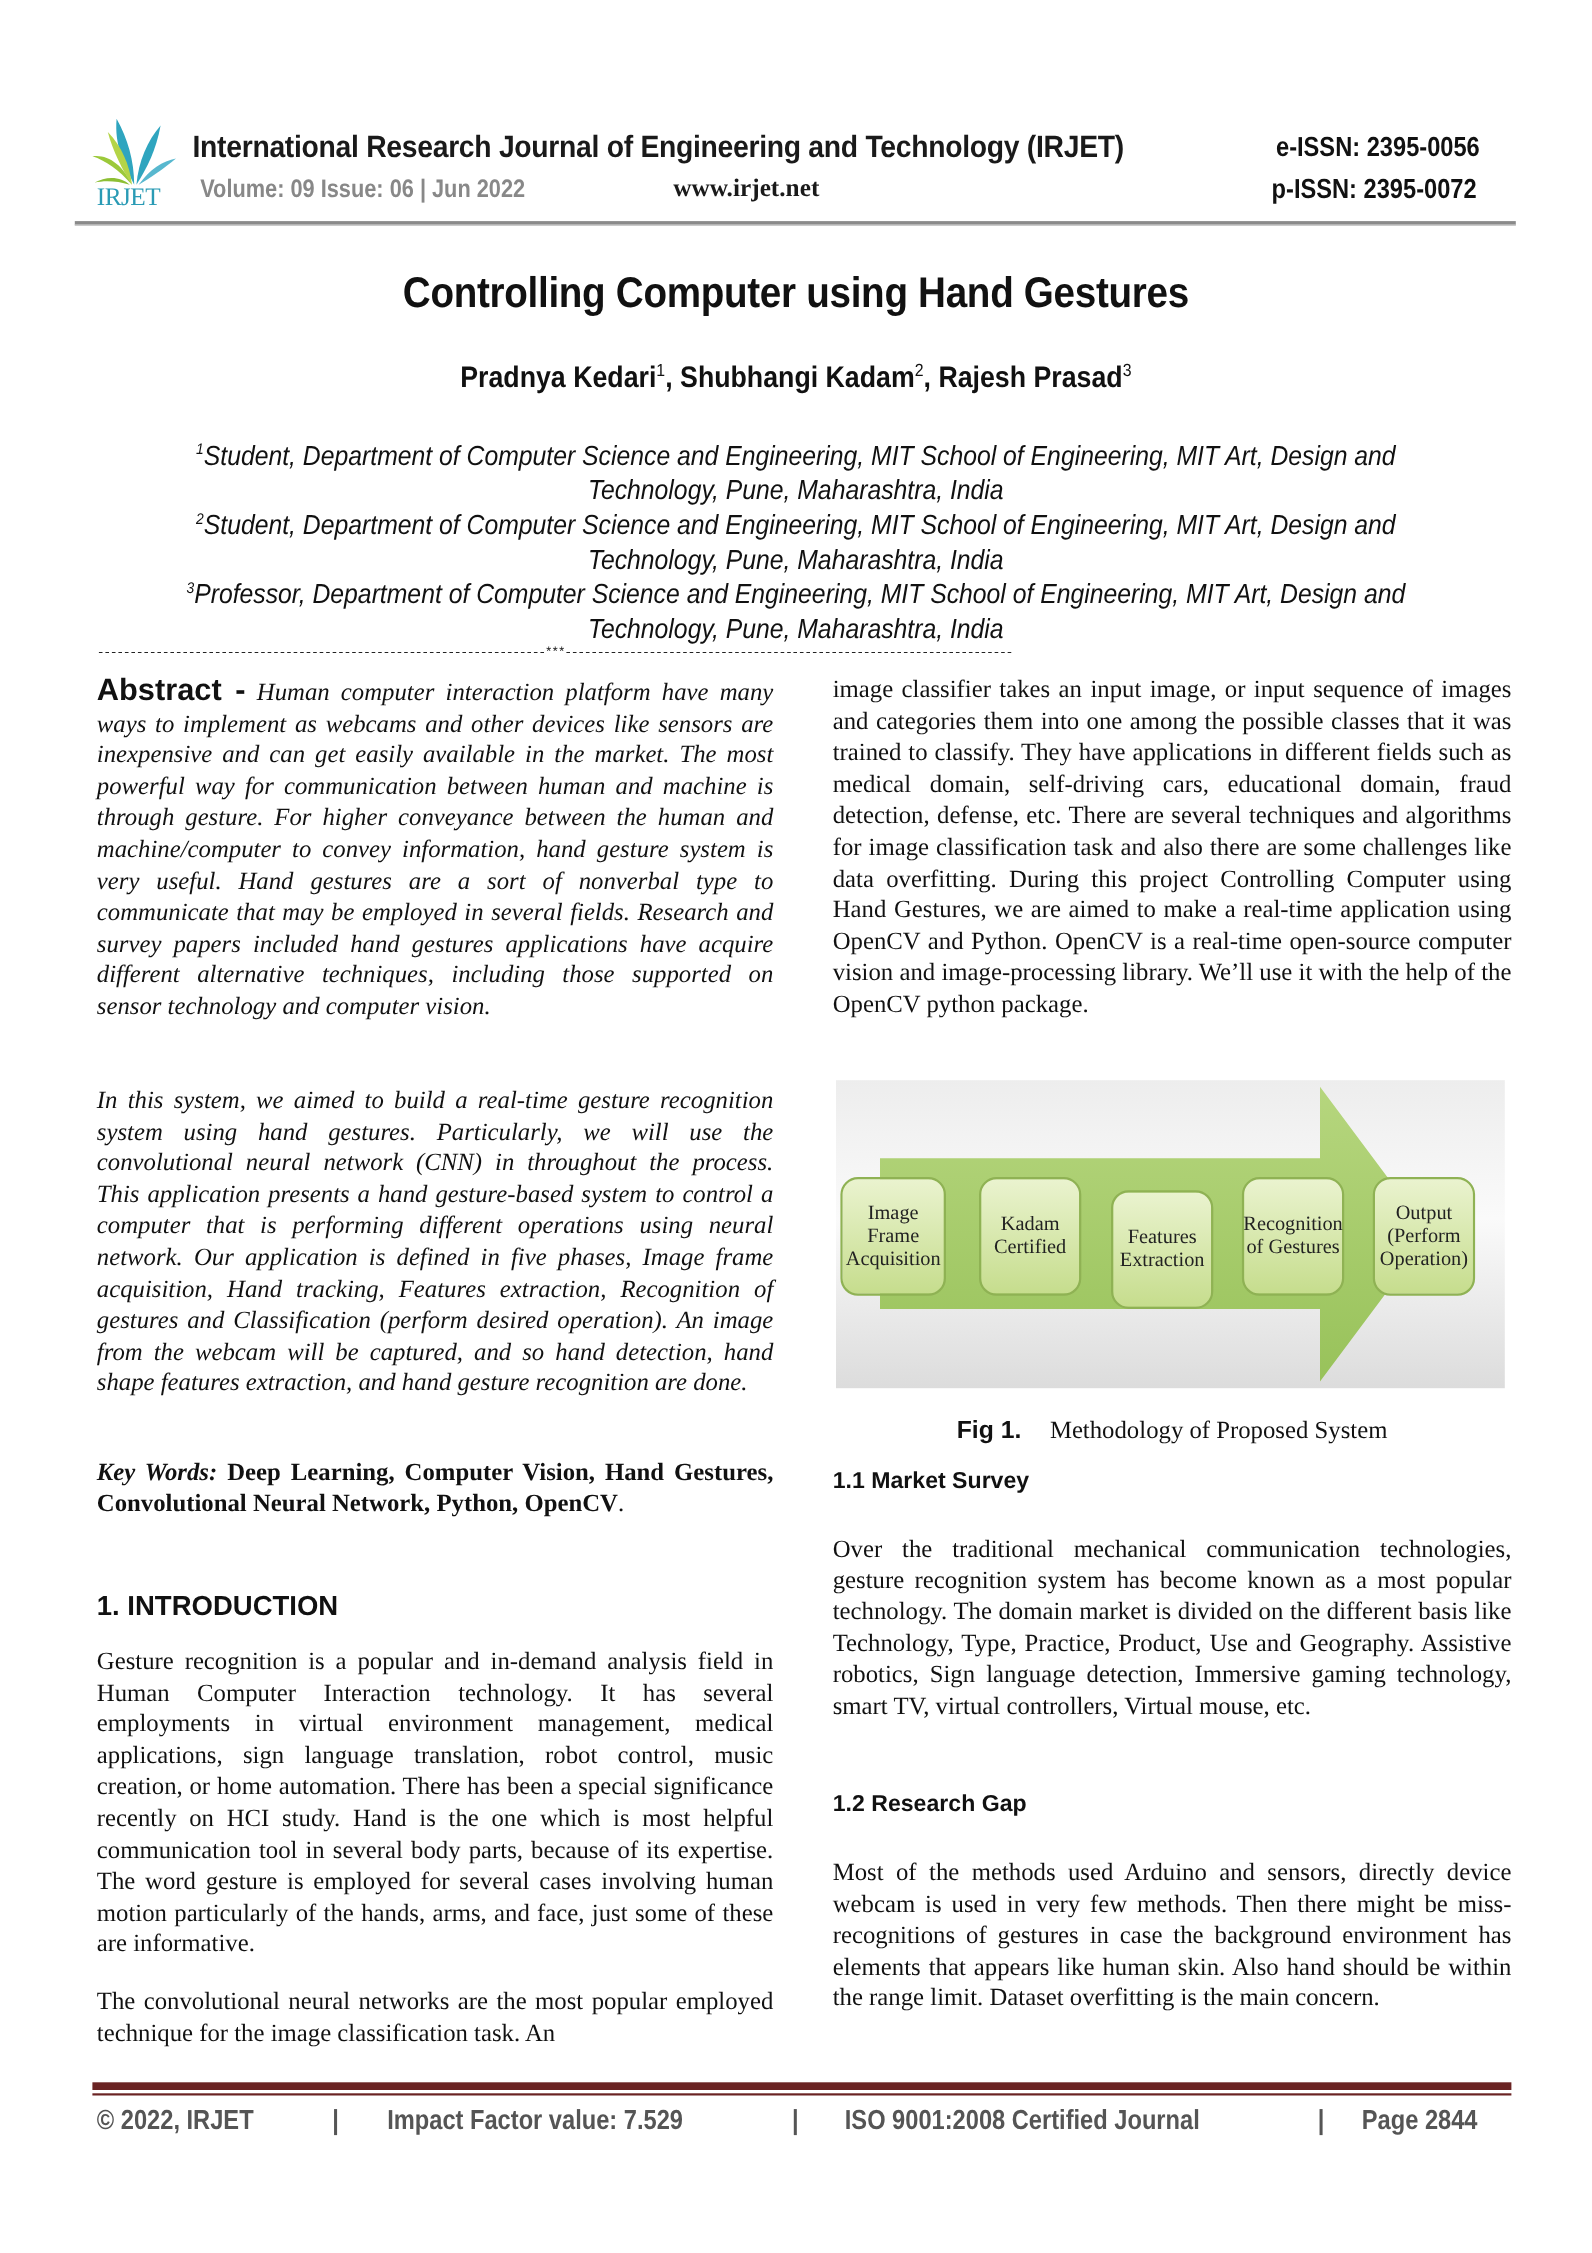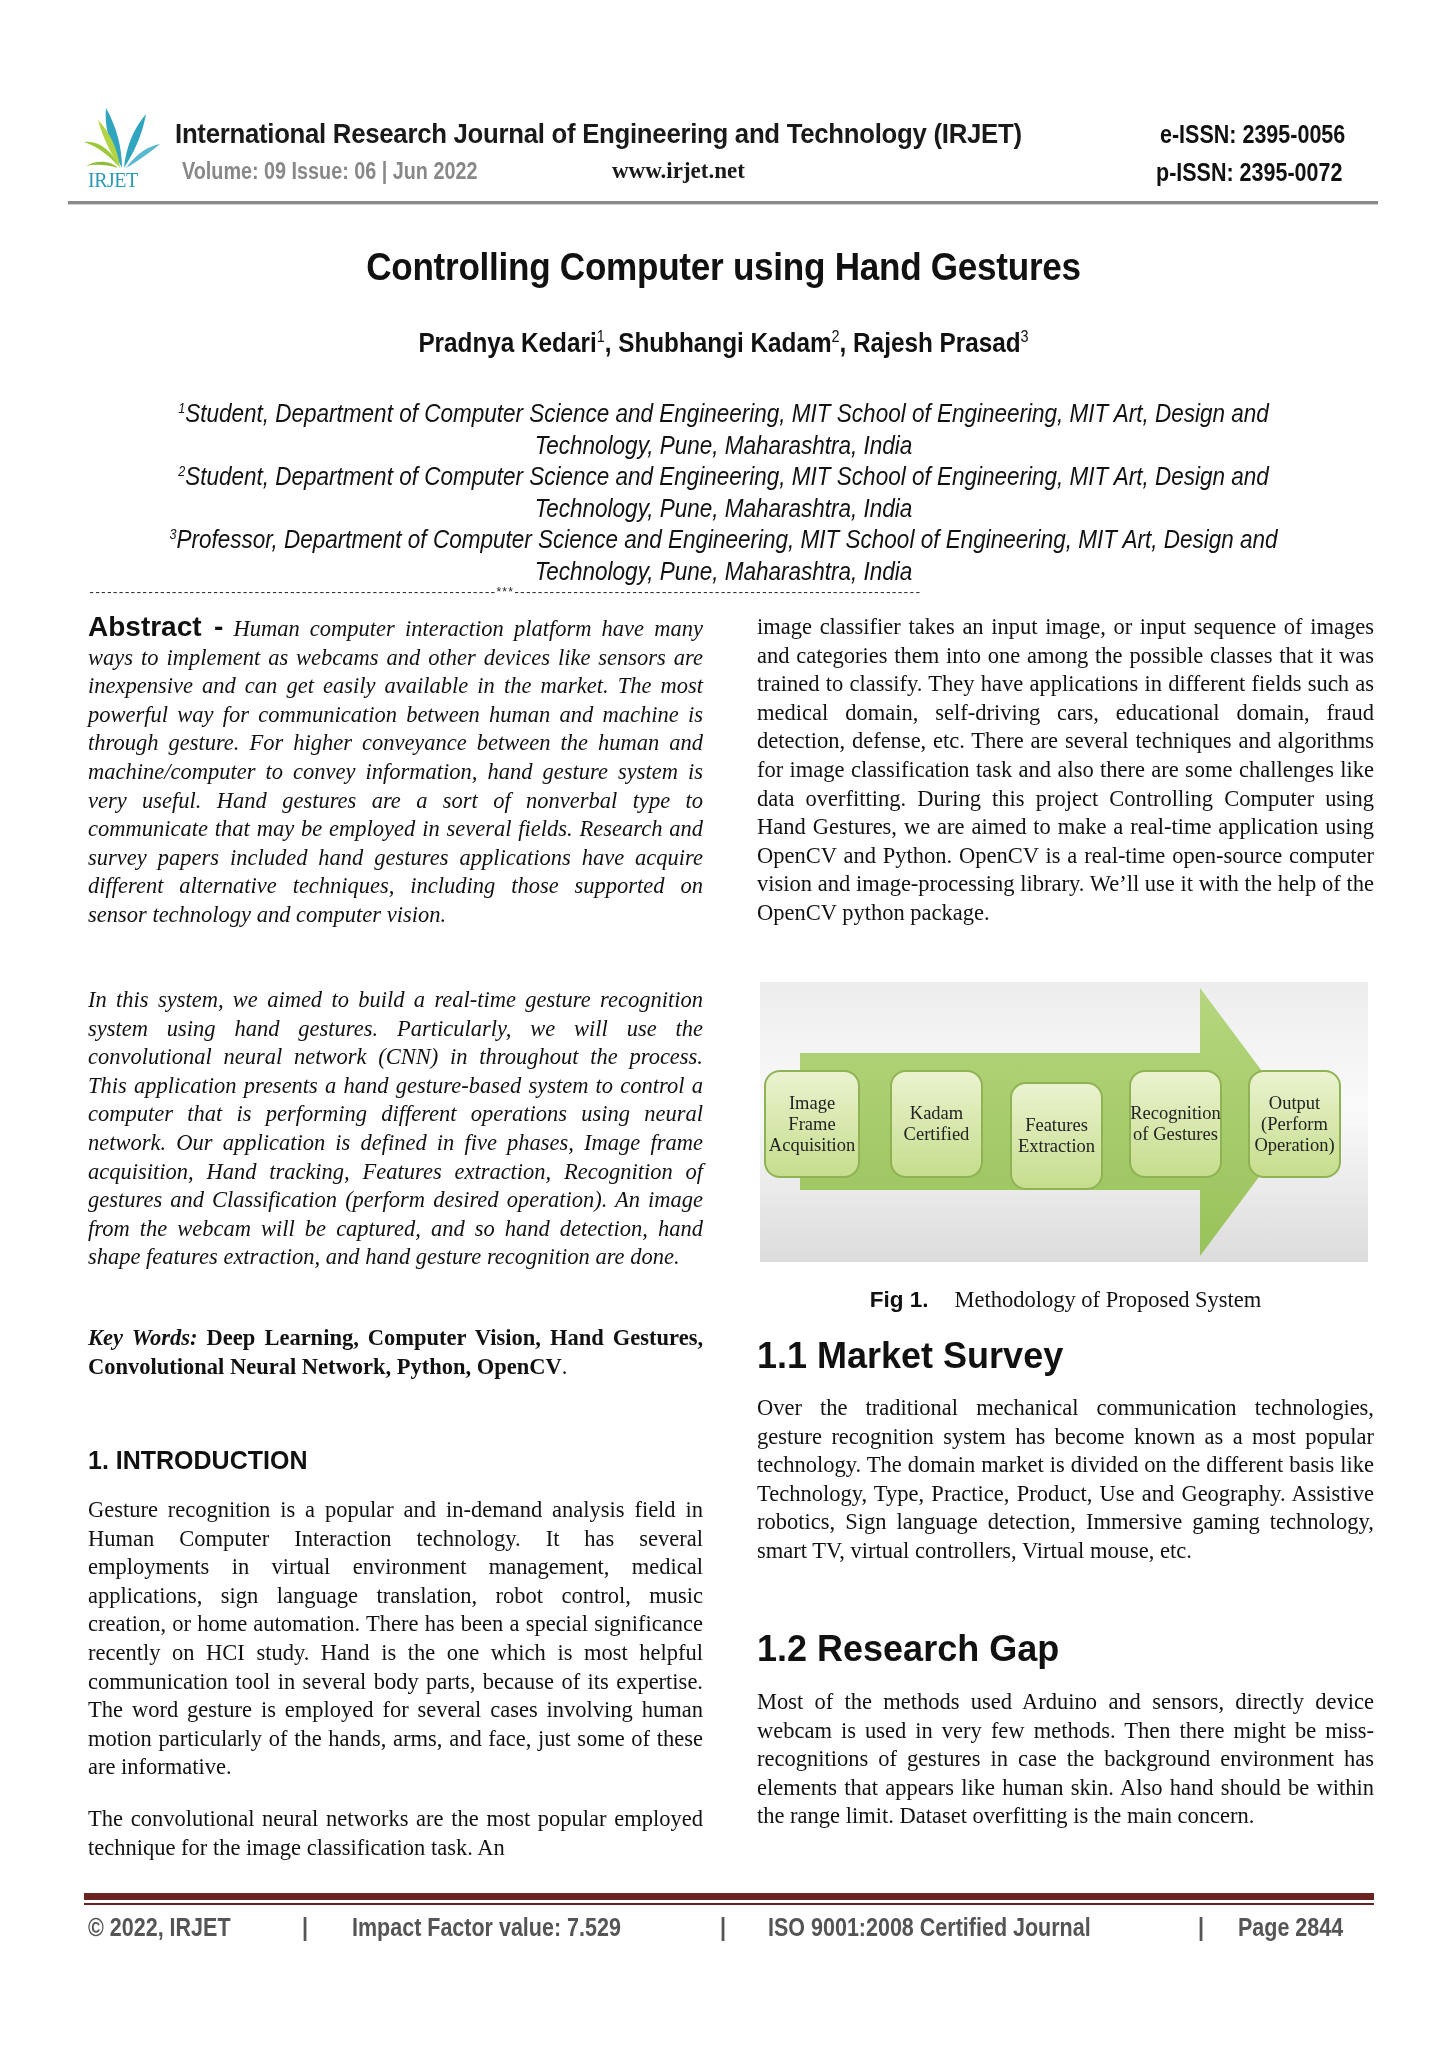--- a/index.html
+++ b/index.html
@@ -1,21 +1,21 @@
 <!DOCTYPE html>
 <html><head>
 <meta charset="utf-8">
 <style>
   html, body { margin: 0; padding: 0; background: #ffffff; }
   body { width: 1447px; height: 2048px; position: relative; overflow: hidden; color: #111; font-family: "Liberation Serif", serif; }
   .abs { position: absolute; }
 
   
   .logo { left: 82px; top: 102px; width: 80px; height: 90px; }
-  .logo-text { position: absolute; left: 6px; bottom: 0; font-family: "Liberation Serif", serif; font-size: 20px; color: #2a9bb5; letter-spacing: -0.5px; }
+  .logo-text { position: absolute; left: 6px; bottom: 0; font-family: "Liberation Serif", serif; font-size: 23px; color: #2a9bb5; letter-spacing: -0.5px; }
   .journal-title { left: 175px; top: 118px; font-size: 28px; font-weight: bold; font-family: "Liberation Sans Narrow", "Liberation Sans", sans-serif; letter-spacing: -0.3px; transform: scaleX(0.92); transform-origin: left; white-space: nowrap; color:#1a1a1a; }
   .issn-e { left: 1160px; top: 120px; font-size: 25px; font-weight: bold; white-space: nowrap; font-family: "Liberation Sans", sans-serif; transform: scaleX(0.86); transform-origin: left; }
   .volume { left: 182px; top: 158px; font-size: 23px; color: #888; font-weight: bold; white-space: nowrap; font-family: "Liberation Sans", sans-serif; transform: scaleX(0.86); transform-origin: left; }
   .website { left: 612px; top: 158px; font-size: 23px; font-weight: bold; white-space: nowrap; color:#1a1a1a; }
   .issn-p { left: 1156px; top: 158px; font-size: 25px; font-weight: bold; white-space: nowrap; font-family: "Liberation Sans", sans-serif; transform: scaleX(0.86); transform-origin: left; }
   .header-rule { left: 68px; top: 201px; width: 1310px; height: 3px; background: #8a8a8a; border-bottom: 1px solid #cfcfcf; }
 
   
   .paper-title { left: 0; width: 1447px; top: 245px; text-align: center; font-size: 39px; font-weight: bold; font-family: "Liberation Sans", sans-serif; transform: scaleX(0.9); letter-spacing: -0.3px; }
   .authors { left: 0; width: 1447px; top: 328px; text-align: center; font-size: 27px; font-weight: bold; font-family: "Liberation Sans", sans-serif; transform: scaleX(0.9); }
@@ -27,21 +27,21 @@
   
   .col { font-size: 22.5px; line-height: 28.6px; text-align: justify; font-family: "Liberation Serif", serif; }
   .col p { margin: 0; }
   .left-col { left: 88px; width: 615px; }
   .right-col { left: 757px; width: 617px; }
   .italic { font-style: italic; }
   .abstract-label { font-weight: bold; font-style: normal; font-size: 28px; font-family: "Liberation Sans", sans-serif; }
   .kw-label { font-weight: bold; font-style: italic; }
   .kw-body { font-weight: bold; }
   .heading1 { font-weight: bold; font-size: 25px; font-family: "Liberation Sans", sans-serif; }
-  .heading2 { font-weight: bold; font-size: 36px; font-family: "Liberation Sans", sans-serif; }
+  .heading2 { font-weight: bold; font-size: 21px; font-family: "Liberation Sans", sans-serif; }
 
   
   .figure { left: 760px; top: 982px; width: 608px; height: 280px; background: linear-gradient(180deg, #ededed 0%, #fafafa 45%, #dcdcdc 100%); overflow: hidden; }
   .arrow-svg { position: absolute; left: 0; top: 0; }
   .stage { position: absolute; top: 88px; height: 108px; border-radius: 16px; background: linear-gradient(180deg, #eaf3cf 0%, #c6dd8d 100%); border: 2px solid #8fb254; display: flex; align-items: center; justify-content: center; text-align: center; font-family: "Liberation Serif", serif; font-size: 18.5px; line-height: 21px; color: #222; box-sizing: border-box; }
   .fig-caption { left: 757px; width: 617px; top: 1287px; text-align: center; font-size: 22.5px; }
   .fig-caption b { font-family: "Liberation Sans", sans-serif; margin-right: 26px; }
 
   
   .footer-rule-thick { left: 84px; top: 1893px; width: 1290px; height: 7px; background: #6a2323; }

